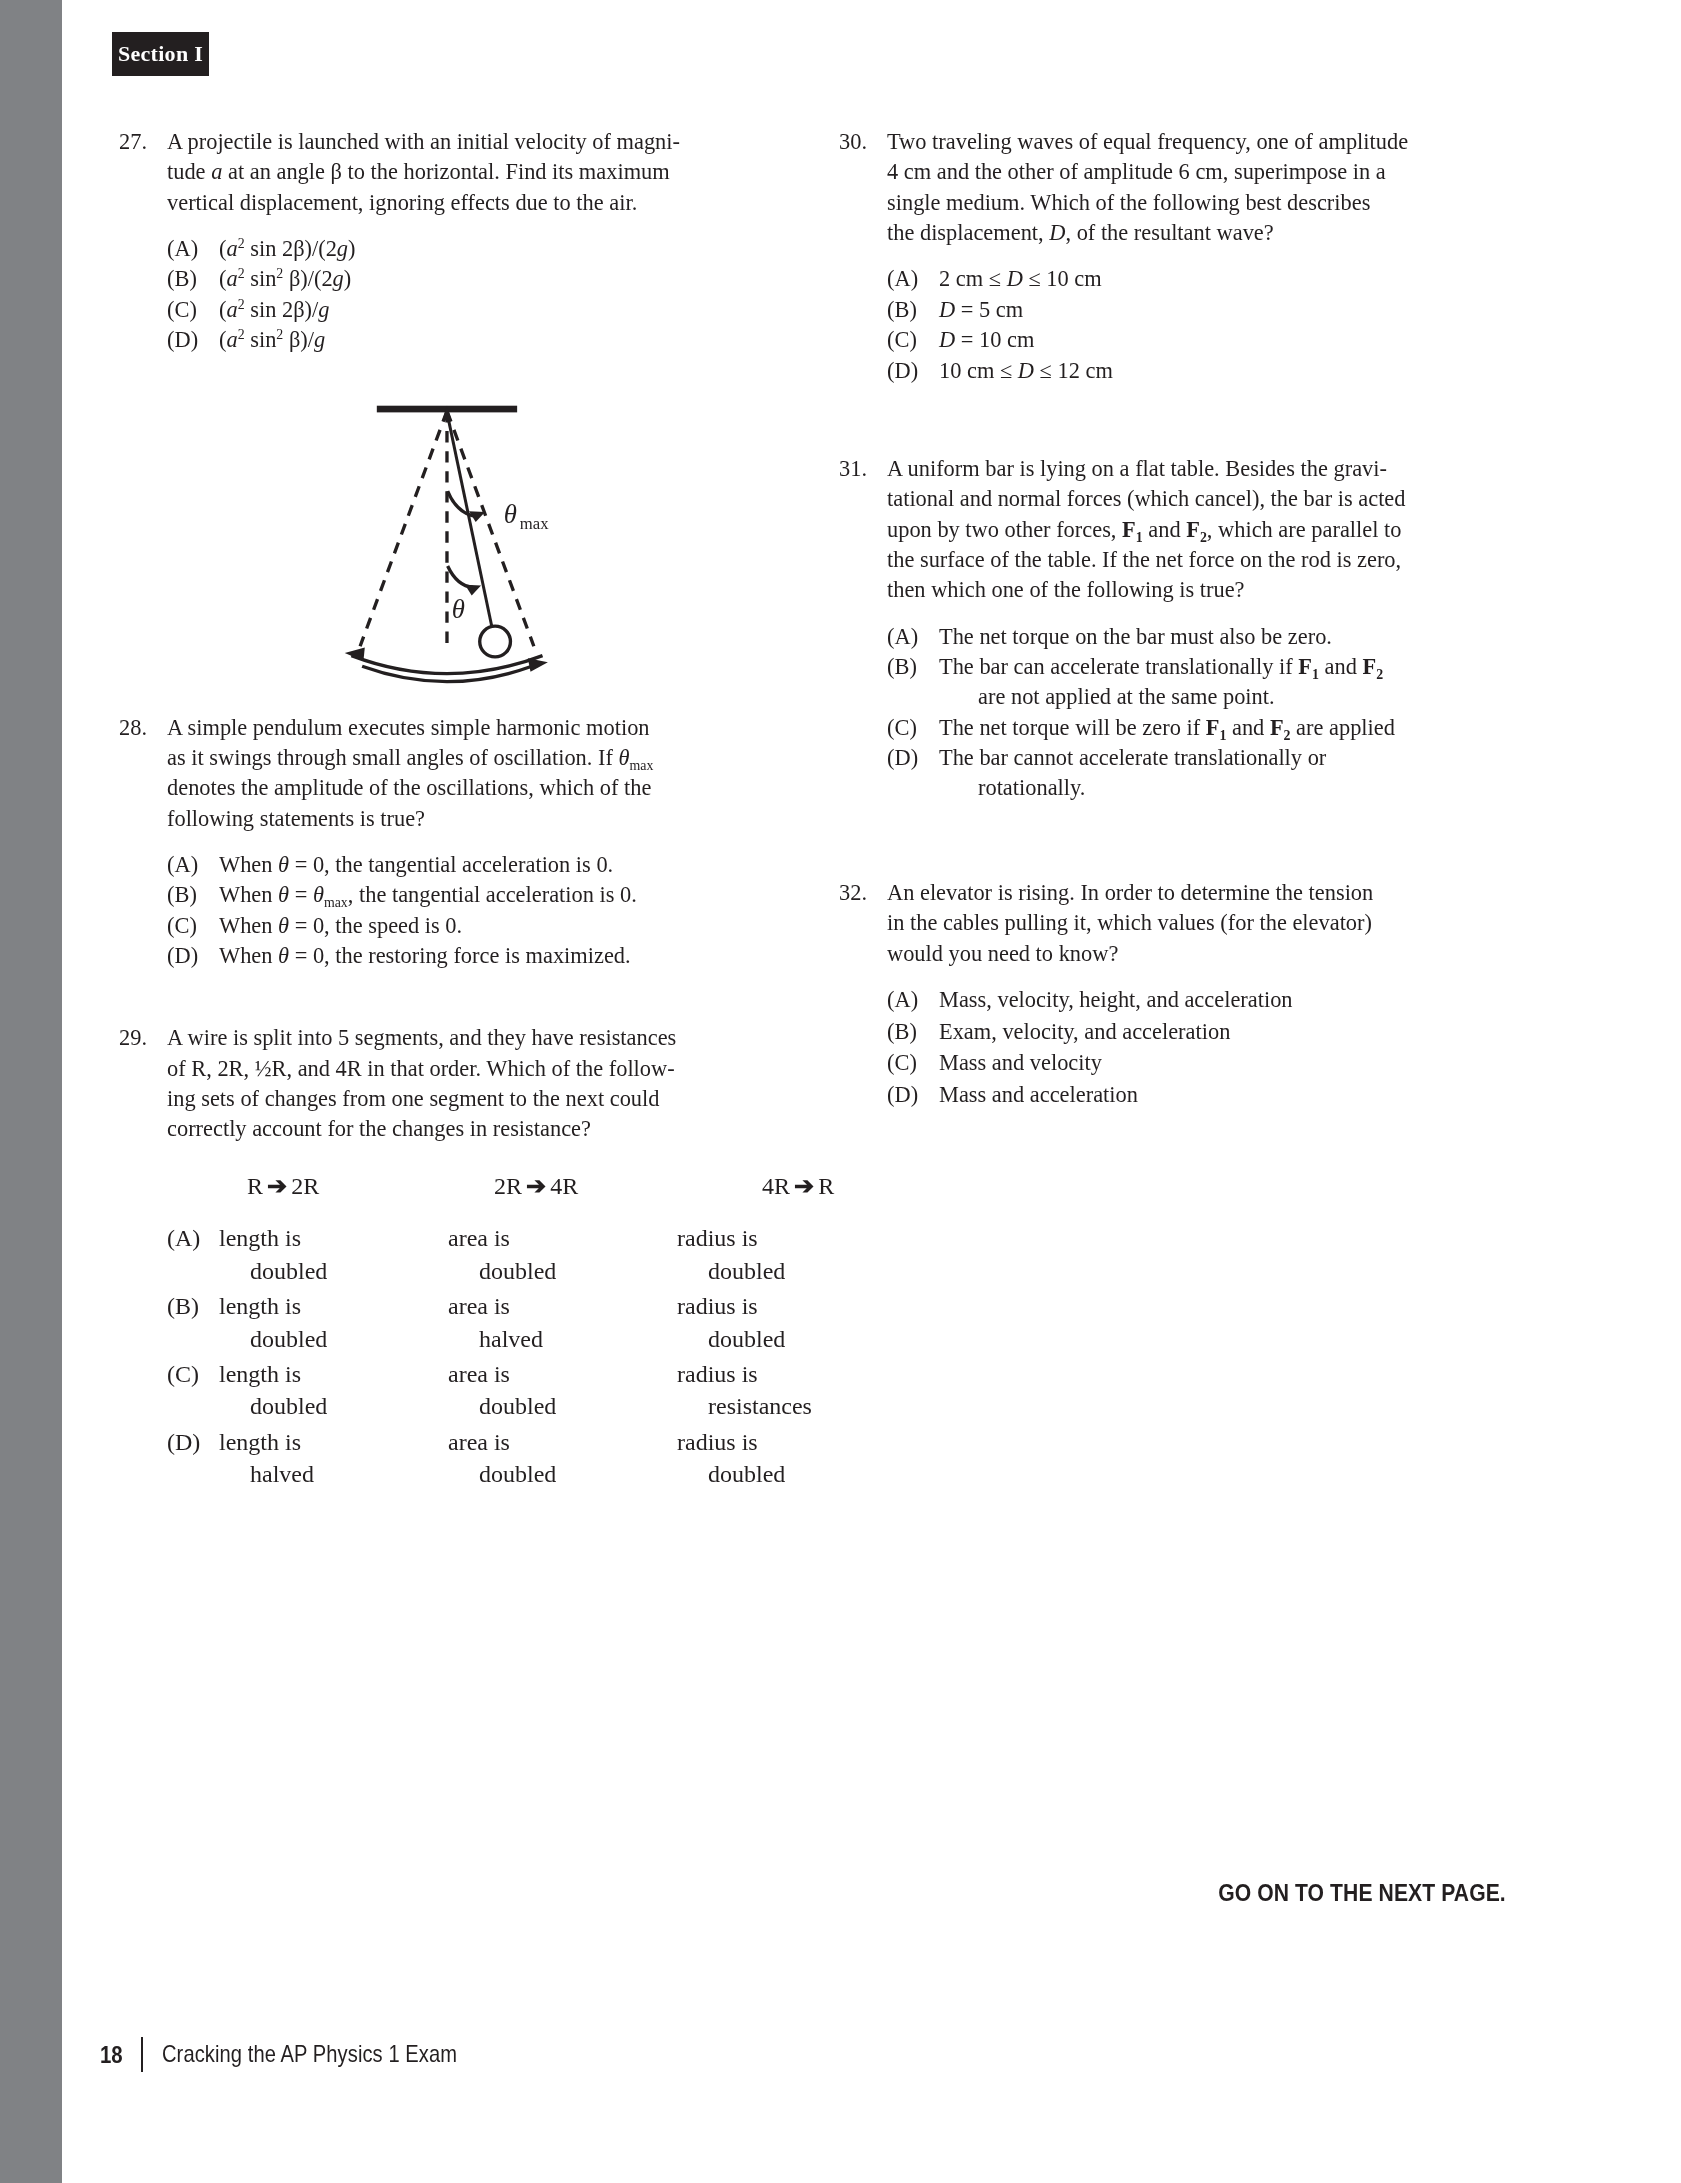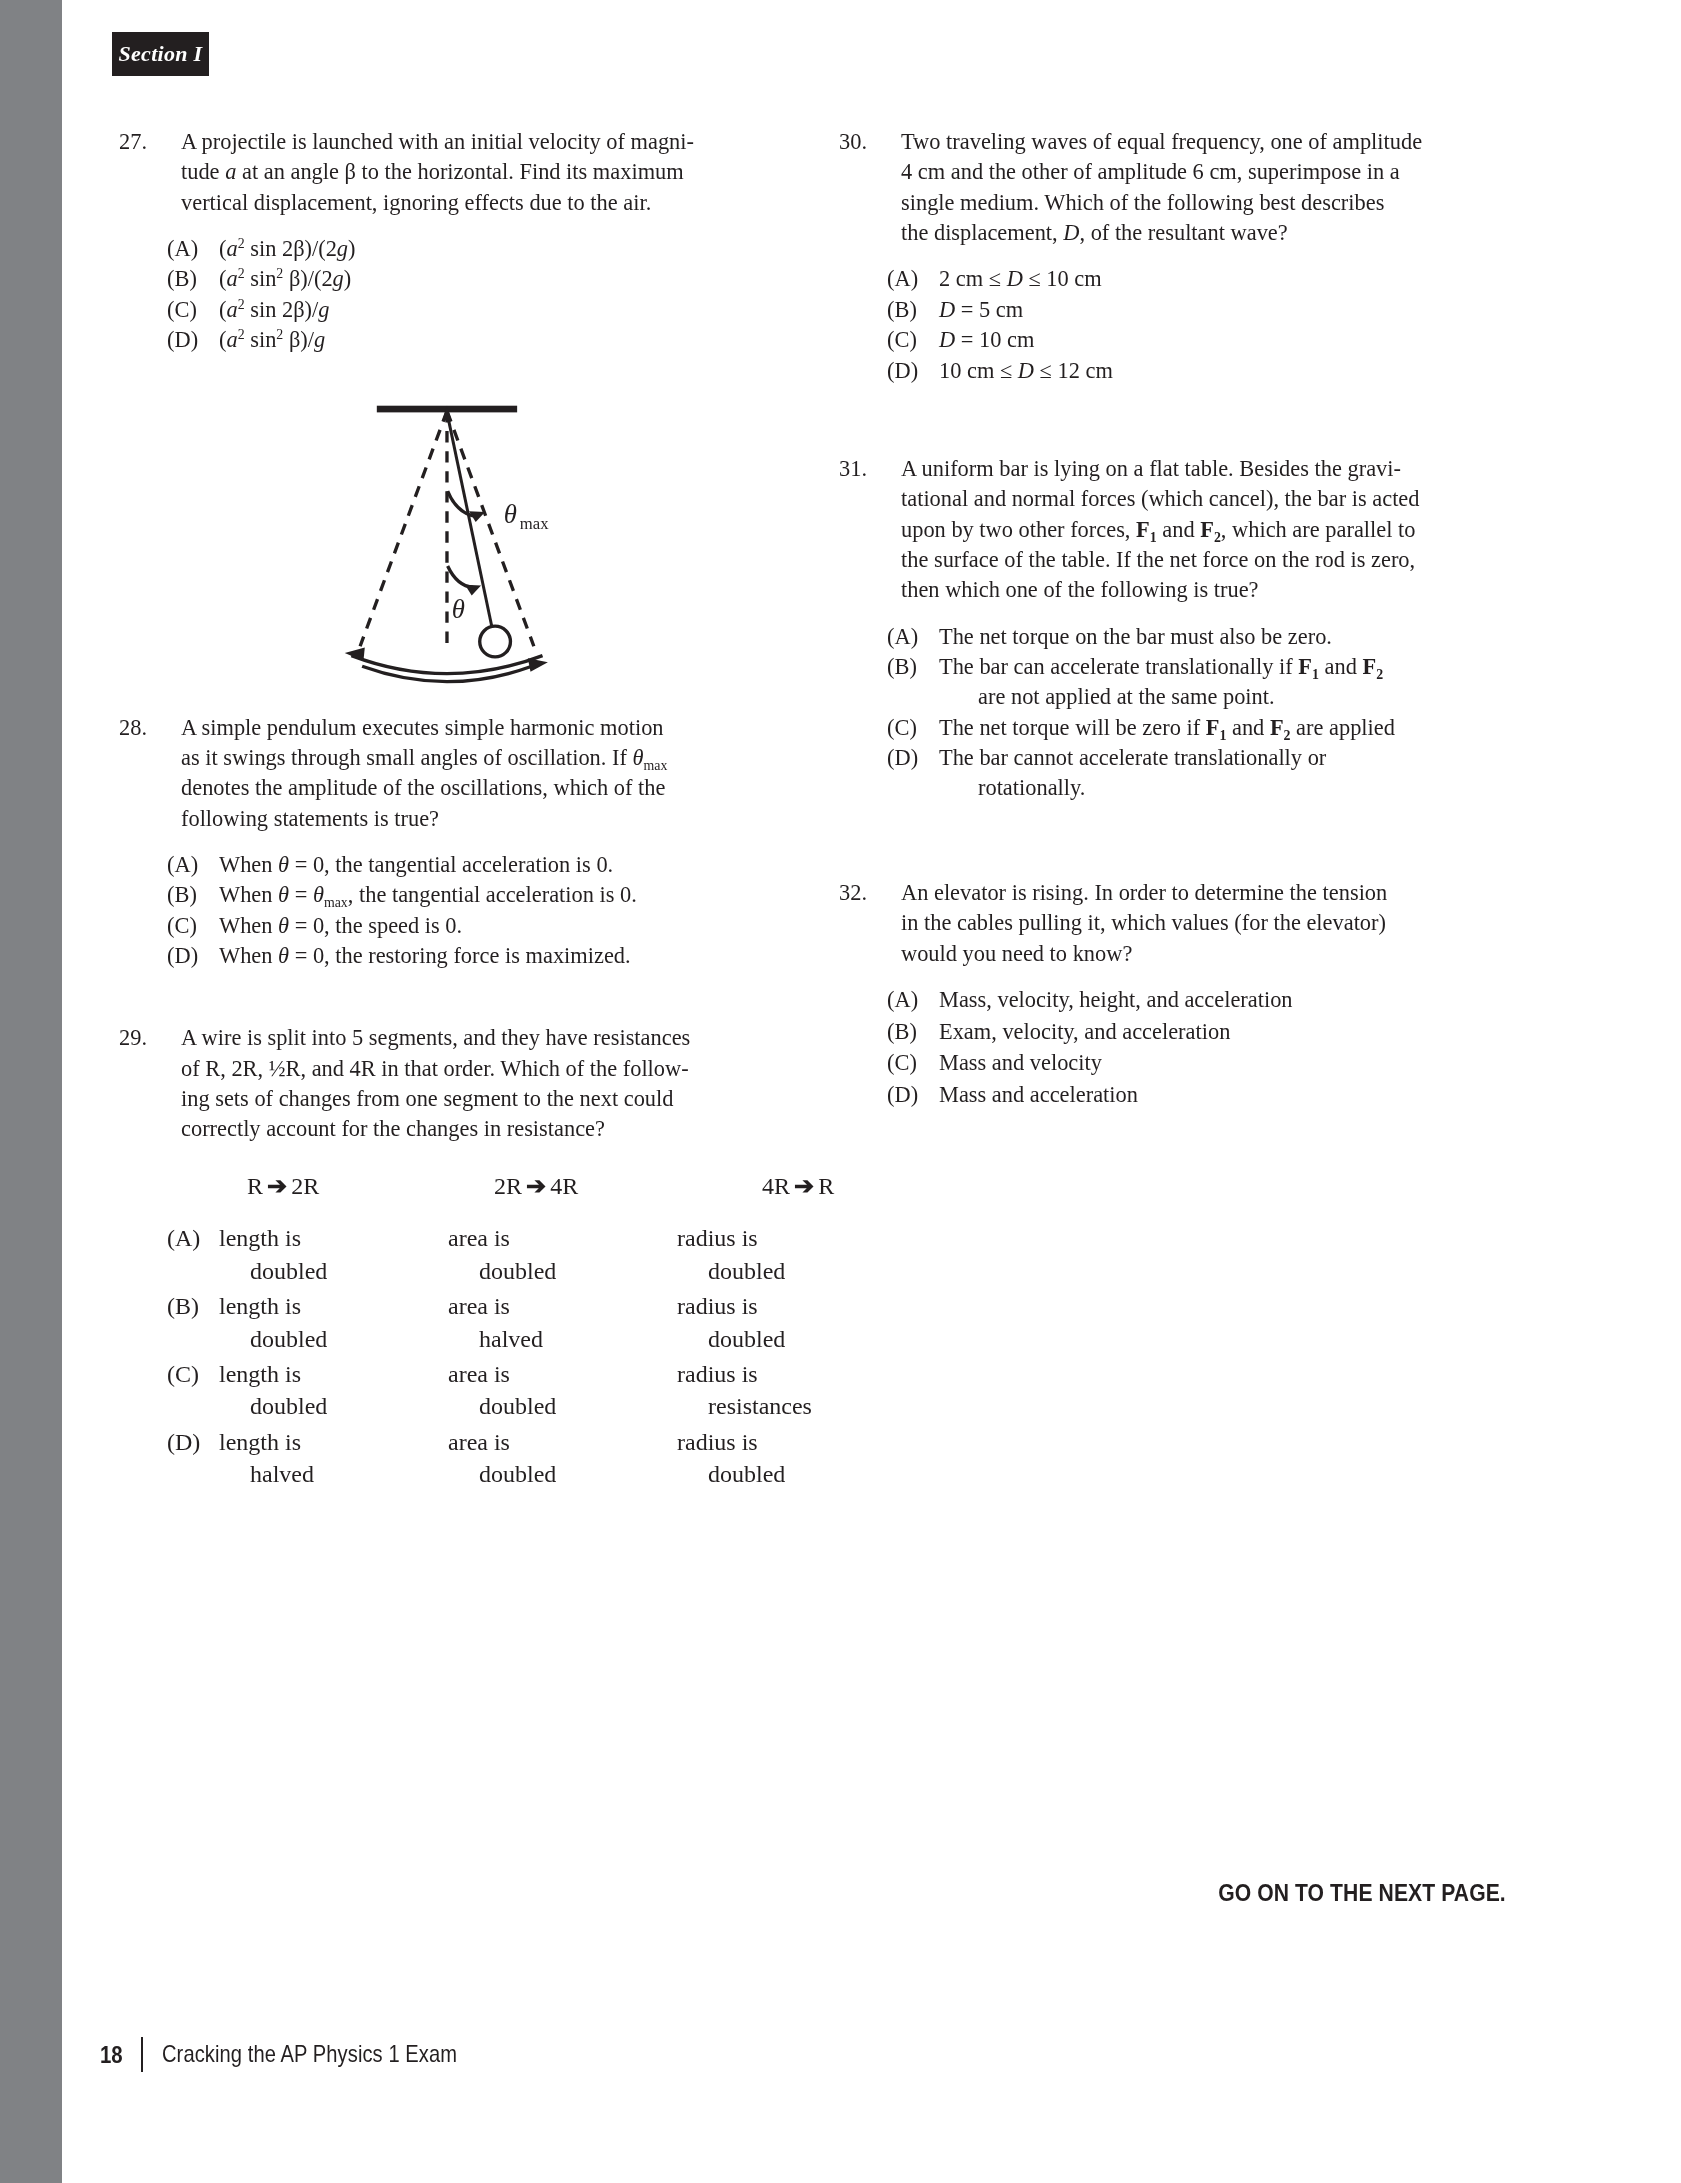--- a/index.html
+++ b/index.html
@@ -36,21 +36,20 @@
     width: 97px; height: 44px;
     background: #231f20;
     color: #ffffff;
     display: flex;
     align-items: center;
     justify-content: center;
     font-family: "Liberation Serif", "DejaVu Serif", serif;
     font-weight: bold;
     font-size: 22px;
     letter-spacing: 0.3px;
-    font-style: italic;
   }
 
   
   #content {
     position: absolute;
     left: 0; top: 127px;
     width: 1681px;
     display: flex;
     align-items: flex-start;
   }
@@ -60,21 +59,20 @@
   }
   #col-left  { margin-left: 119px; }
   #col-right { margin-left: 44px; }
 
   
   .q {
     display: flex;
     align-items: flex-start;
     font-size: 22.4px;
     line-height: 1.355;
-    gap: 14px;
   }
   .q-num {
     width: 48px;
     flex: 0 0 48px;
     text-align: left;
     white-space: nowrap;
   }
   .q-body { flex: 1 1 auto; }
   .q-stem { margin: 0; text-align: left; }
 

